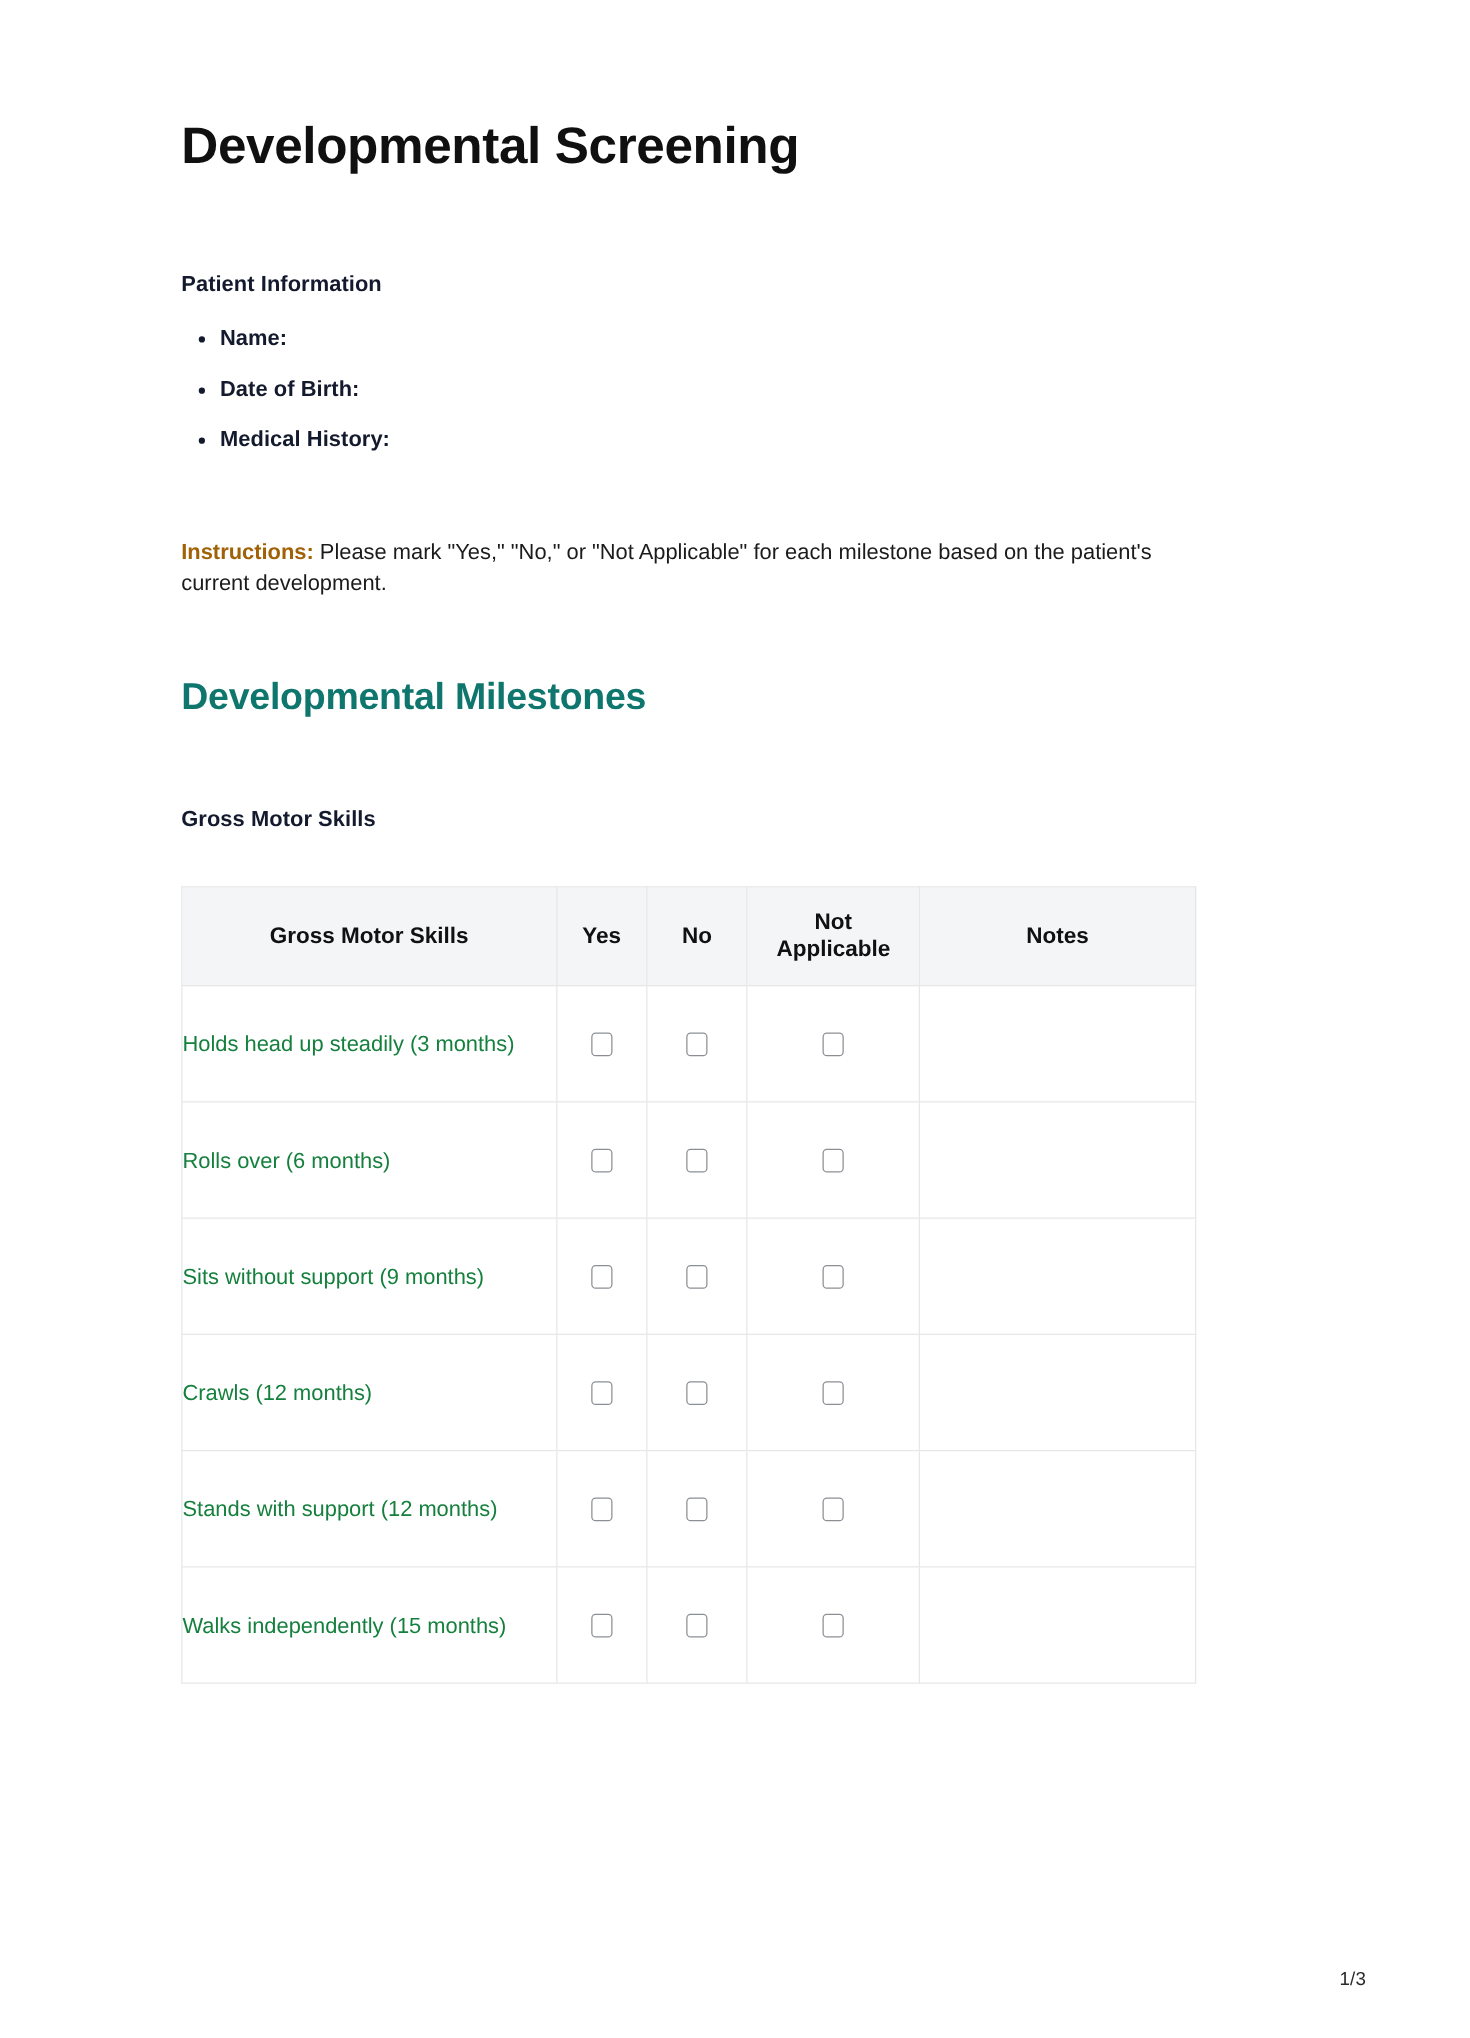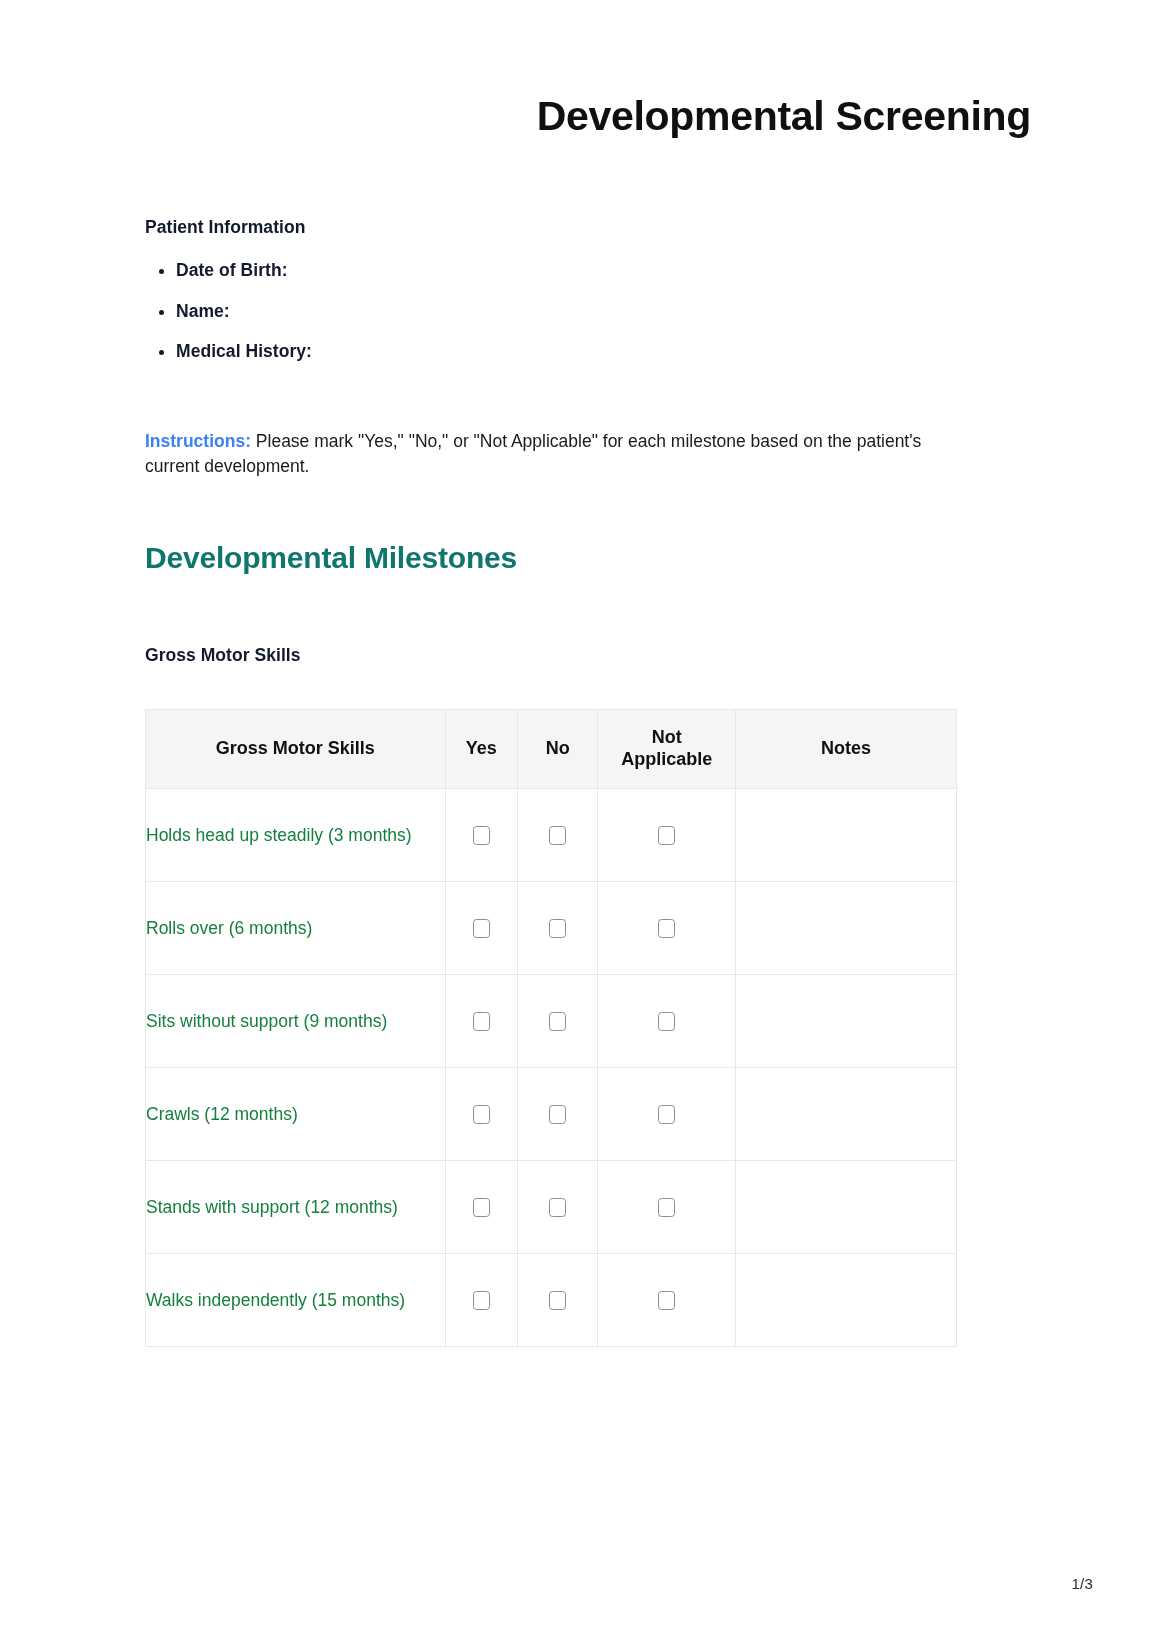--- a/index.html
+++ b/index.html
@@ -13,21 +13,21 @@
     position: relative;
     overflow: hidden;
   }
   .page {
     position: relative;
     width: 1176px;
     height: 1630px;
     padding: 0 145px;
   }
   .doc-title {
-    text-align: right;
+    text-align: left;
     font-size: 41px;
     font-weight: bold;
     letter-spacing: -0.3px;
     color: #101010;
     margin: 0;
     padding-top: 93px;
     line-height: 1.15;
   }
   .section-label {
     font-size: 17.5px;
@@ -65,21 +65,21 @@
   .instructions {
     font-size: 17.5px;
     line-height: 1.45;
     color: #1b1b1b;
     margin: 0;
     padding-top: 47px;
     max-width: 815px;
   }
   .instructions b {
     font-weight: bold;
-    color: #3b82f6;
+    color: #a16207;
   }
   .h2 {
     font-size: 30px;
     font-weight: bold;
     color: #0f766e;
     margin: 0;
     padding-top: 62px;
     letter-spacing: -0.2px;
   }
   .h3 {
@@ -155,22 +155,22 @@
 </head>
 <body>
 
 <div class="page">
 
   <h1 class="doc-title">Developmental Screening</h1>
 
   <h2 class="section-label">Patient Information</h2>
 
   <ul class="info-list">
+    <li><span>Name:</span></li>
     <li><span>Date of Birth:</span></li>
-    <li><span>Name:</span></li>
     <li><span>Medical History:</span></li>
   </ul>
 
   <p class="instructions"><b>Instructions:</b><span> Please mark "Yes," "No," or "Not Applicable" for each milestone based on the patient's current development.</span></p>
 
   <h2 class="h2">Developmental Milestones</h2>
 
   <h3 class="h3">Gross Motor Skills</h3>
 
   <table class="milestones">

